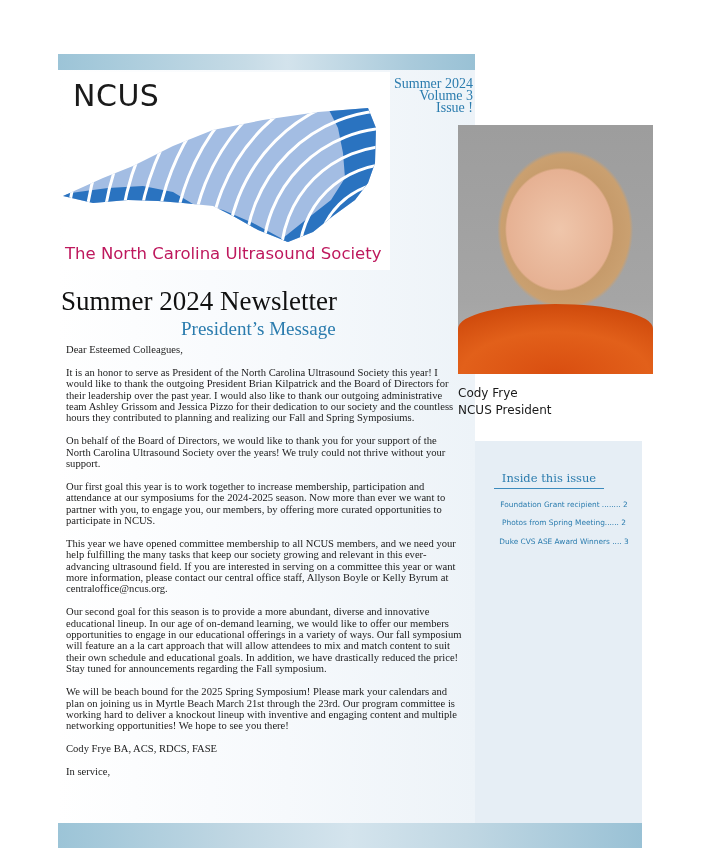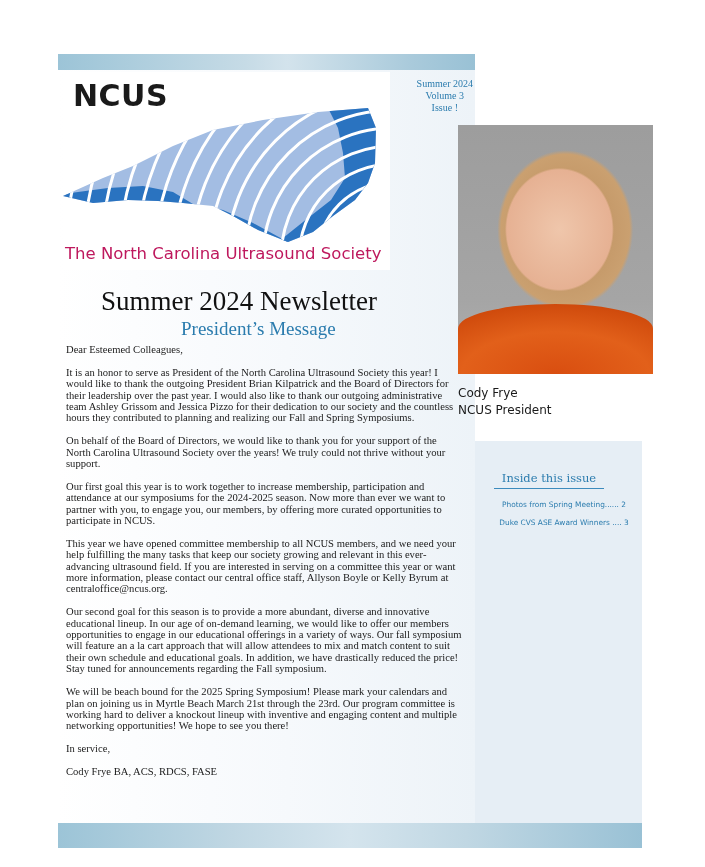--- a/index.html
+++ b/index.html
@@ -16,38 +16,38 @@
   }
   .top-bar {
     left: 58px; top: 54px; width: 417px; height: 16px;
     background: linear-gradient(90deg, #9cc4d7 0%, #c6dbe6 45%, #d3e3ec 55%, #a9cadb 85%, #99c1d5 100%);
   }
   .bottom-bar {
     left: 58px; top: 823px; width: 584px; height: 25px;
     background: linear-gradient(90deg, #9cc4d7 0%, #c0d7e3 30%, #d4e4ed 50%, #c0d7e3 70%, #99c1d5 100%);
   }
   .issue-info {
-    right: 232px; top: 78px; text-align: center;
-    font-family: "Liberation Serif", serif; font-size: 10px; line-height: 12px;
+    right: 232px; top: 78px; text-align: right;
+    font-family: "Liberation Serif", serif; font-size: 14px; line-height: 12px;
     color: #2b7cae;
   }
   .logo {
     left: 63px; top: 72px; width: 327px; height: 198px; background: #ffffff;
   }
   .logo-ncus {
     left: 10px; top: 6px;
-    font-family: "DejaVu Sans", sans-serif; font-weight: bold; font-size: 30px;
+    font-family: "DejaVu Sans", sans-serif; font-weight: normal; font-size: 30px;
     color: #1a1a1a; letter-spacing: 0.5px;
   }
   .logo-tagline {
     left: 2px; top: 172px; white-space: nowrap;
     font-family: "DejaVu Sans", sans-serif; font-size: 16.5px; color: #be185d;
   }
   .news-title {
-    left: 61px; top: 286px; font-size: 27px; color: #111; white-space: nowrap; margin-left: 40px;
+    left: 61px; top: 286px; font-size: 27px; color: #111; white-space: nowrap;
   }
   .section-title {
     left: 181px; top: 318px; font-size: 19px; color: #2b7cae; white-space: nowrap;
   }
   .body-text {
     left: 66px; top: 344px; width: 398px;
     font-size: 10.6px; line-height: 11.4px; color: #1b1b1b;
   }
   .body-text p { margin: 0 0 11.4px 0; }
   .photo {
@@ -134,33 +134,34 @@
 <div class="abs section-title">President’s Message</div>
 
 <div class="abs body-text">
   <p>Dear Esteemed Colleagues,</p>
   <p>It is an honor to serve as President of the North Carolina Ultrasound Society this year! I would like to thank the outgoing President Brian Kilpatrick and the Board of Directors for their leadership over the past year. I would also like to thank our outgoing administrative team Ashley Grissom and Jessica Pizzo for their dedication to our society and the countless hours they contributed to planning and realizing our Fall and Spring Symposiums.</p>
   <p>On behalf of the Board of Directors, we would like to thank you for your support of the North Carolina Ultrasound Society over the years! We truly could not thrive without your support.</p>
   <p>Our first goal this year is to work together to increase membership, participation and attendance at our symposiums for the 2024-2025 season. Now more than ever we want to partner with you, to engage you, our members, by offering more curated opportunities to participate in NCUS.</p>
   <p>This year we have opened committee membership to all NCUS members, and we need your help fulfilling the many tasks that keep our society growing and relevant in this ever-advancing ultrasound field. If you are interested in serving on a committee this year or want more information, please contact our central office staff, Allyson Boyle or Kelly Byrum at centraloffice@ncus.org.</p>
   <p>Our second goal for this season is to provide a more abundant, diverse and innovative educational lineup. In our age of on-demand learning, we would like to offer our members opportunities to engage in our educational offerings in a variety of ways. Our fall symposium will feature an a la cart approach that will allow attendees to mix and match content to suit their own schedule and educational goals. In addition, we have drastically reduced the price! Stay tuned for announcements regarding the Fall symposium.</p>
   <p>We will be beach bound for the 2025 Spring Symposium! Please mark your calendars and plan on joining us in Myrtle Beach March 21st through the 23rd. Our program committee is working hard to deliver a knockout lineup with inventive and engaging content and multiple networking opportunities! We hope to see you there!</p>
+  <p>Cody Frye BA, ACS, RDCS, FASE</p>
   <p>In service,</p>
-  <p>Cody Frye BA, ACS, RDCS, FASE</p>
 </div>
 
 <div class="abs photo">
   <div class="abs sweater"></div>
 </div>
 <div class="abs caption">
   <div>Cody Frye</div>
   <div>NCUS President</div>
 </div>
 
 <div class="abs sidebar">
   <div class="abs sidebar-title">Inside this issue</div>
   <ul class="abs toc">
+    <li>Foundation Grant recipient ........ 2</li>
     <li>Photos from Spring  Meeting...... 2</li>
     <li>Duke CVS ASE Award Winners .... 3</li>
   </ul>
 </div>
 
 <div class="abs bottom-bar"></div>
 
 </body></html>

